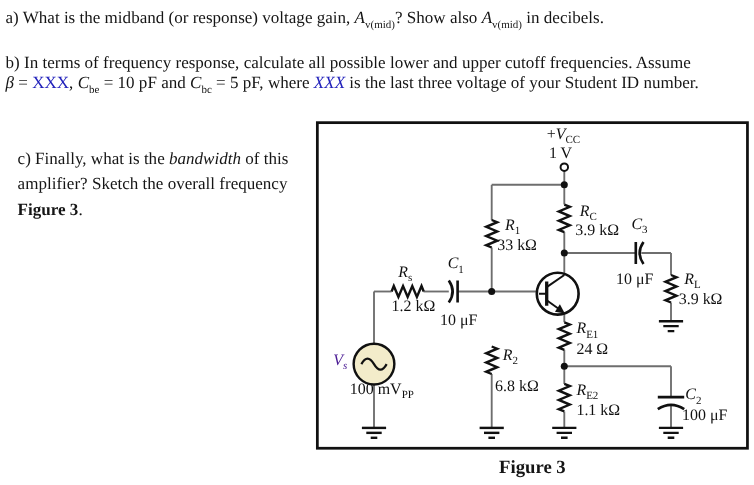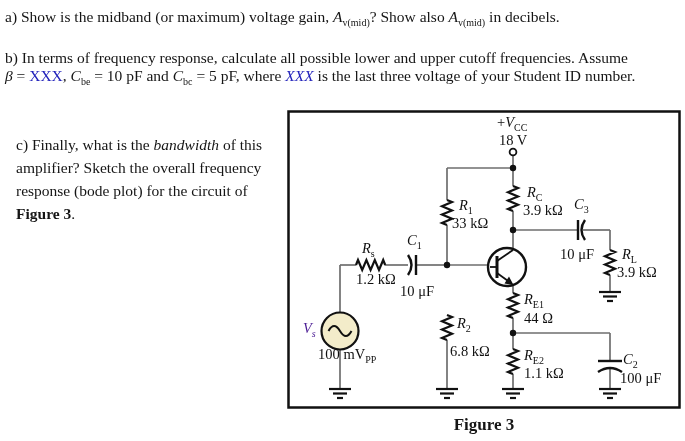--- a/index.html
+++ b/index.html
@@ -20,32 +20,31 @@
   .lbl{position:absolute;font-size:14.5px;white-space:nowrap;color:#101010;}
   .lbl sub{font-size:10px;}
   .gold{color:#4c1d95;font-style:italic;}
   .caption{position:absolute;left:288px;top:415px;width:392px;text-align:center;
            font-weight:bold;font-size:17px;}
 </style>
 </head>
 <body>
 
 <p class="q" style="left:5px;top:8px;">
-  <span>a) Show is the midband (or maximum) voltage gain, </span><i class="var">A</i><sub>v(mid)</sub><span>? Show also </span><i class="var">A</i><sub>v(mid)</sub><span> in decibels.</span>
+  <span>a) What is the midband (or response) voltage gain, </span><i class="var">A</i><sub>v(mid)</sub><span>? Show also </span><i class="var">A</i><sub>v(mid)</sub><span> in decibels.</span>
 </p>
 
 <p class="q" style="left:5px;top:49px;">
   <span class="qline">b) In terms of frequency response, calculate all possible lower and upper cutoff frequencies. Assume</span>
   <span class="qline"><i class="var">β</i><span> = </span><span class="blue">XXX</span><span>, </span><i class="var">C</i><sub>be</sub><span> = 10 pF and </span><i class="var">C</i><sub>bc</sub><span> = 5 pF, where </span><i class="var blue">XXX</i><span> is the last three voltage of your Student ID number.</span></span>
 </p>
 
 <p class="cblock" style="left:5px;top:122px;">
   <span class="qline"><span>c) Finally, what is the </span><i class="var">bandwidth</i><span> of this</span></span>
   <span class="qline">amplifier? Sketch the overall frequency</span>
-  <span class="qline">response (bode plot) for the circuit of</span>
   <span class="qline"><b>Figure 3</b><span>.</span></span>
 </p>
 
 <div class="figwrap">
 
 <svg width="685" height="441" viewBox="0 0 685 441">
 
   <rect x="288.5" y="111.5" width="391" height="296" fill="none" stroke="#111" stroke-width="2.5"></rect>
 
   <g stroke="#6e6e6e" stroke-width="1.7" fill="none">
@@ -147,21 +146,21 @@
     </g>
     <g>
       <line x1="599" y1="389" x2="621" y2="389"></line>
           <line x1="603" y1="393.5" x2="617" y2="393.5"></line>
           <line x1="607" y1="398" x2="613" y2="398"></line>
     </g>
   </g>
 </svg>
 
 <span class="lbl" style="left:497px;top:114px;"><span>+</span><i class="var">V</i><sub>CC</sub></span>
-<span class="lbl" style="left:499px;top:132px;">18 V</span>
+<span class="lbl" style="left:499px;top:132px;">1 V</span>
 
 <span class="lbl" style="left:459px;top:197px;"><i class="var">R</i><sub>1</sub></span>
 <span class="lbl" style="left:452px;top:215px;">33 kΩ</span>
 
 <span class="lbl" style="left:527px;top:184px;"><i class="var">R</i><sub>C</sub></span>
 <span class="lbl" style="left:523px;top:202px;">3.9 kΩ</span>
 
 <span class="lbl" style="left:574px;top:196px;"><i class="var">C</i><sub>3</sub></span>
 <span class="lbl" style="left:560px;top:246px;">10 μF</span>
 
@@ -171,21 +170,21 @@
 <span class="lbl" style="left:362px;top:240px;"><i class="var">R</i><sub>s</sub></span>
 <span class="lbl" style="left:356px;top:271px;">1.2 kΩ</span>
 
 <span class="lbl" style="left:407px;top:232px;"><i class="var">C</i><sub>1</sub></span>
 <span class="lbl" style="left:400px;top:283px;">10 μF</span>
 
 <span class="lbl" style="left:457px;top:315px;"><i class="var">R</i><sub>2</sub></span>
 <span class="lbl" style="left:450px;top:343px;">6.8 kΩ</span>
 
 <span class="lbl" style="left:524px;top:291px;"><i class="var">R</i><sub>E1</sub></span>
-<span class="lbl" style="left:524px;top:310px;">44 Ω</span>
+<span class="lbl" style="left:524px;top:310px;">24 Ω</span>
 
 <span class="lbl" style="left:524px;top:347px;"><i class="var">R</i><sub>E2</sub></span>
 <span class="lbl" style="left:524px;top:365px;">1.1 kΩ</span>
 
 <span class="lbl" style="left:623px;top:351px;"><i class="var">C</i><sub>2</sub></span>
 <span class="lbl" style="left:620px;top:370px;">100 μF</span>
 
 <span class="lbl gold" style="left:303px;top:320px;"><i class="var">V</i><sub>s</sub></span>
 <span class="lbl" style="left:288px;top:346px;margin-left:30px;"><span>100 mV</span><sub>PP</sub></span>
 

